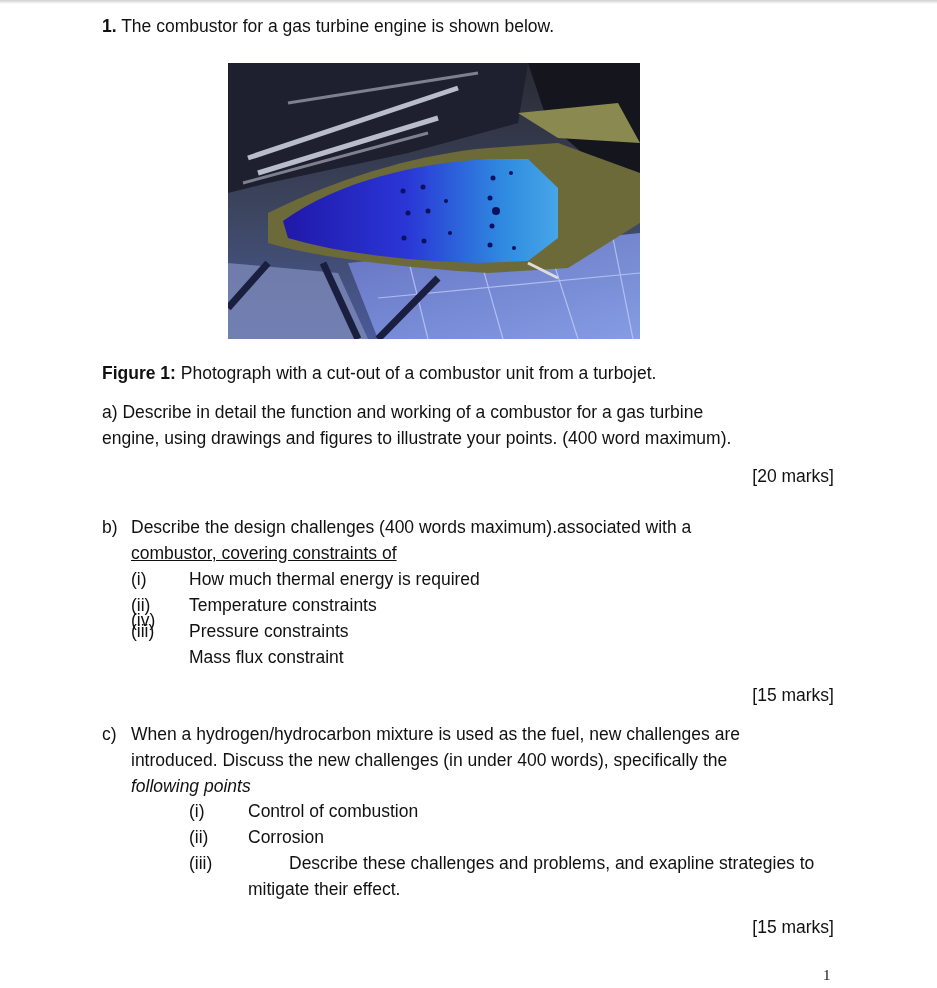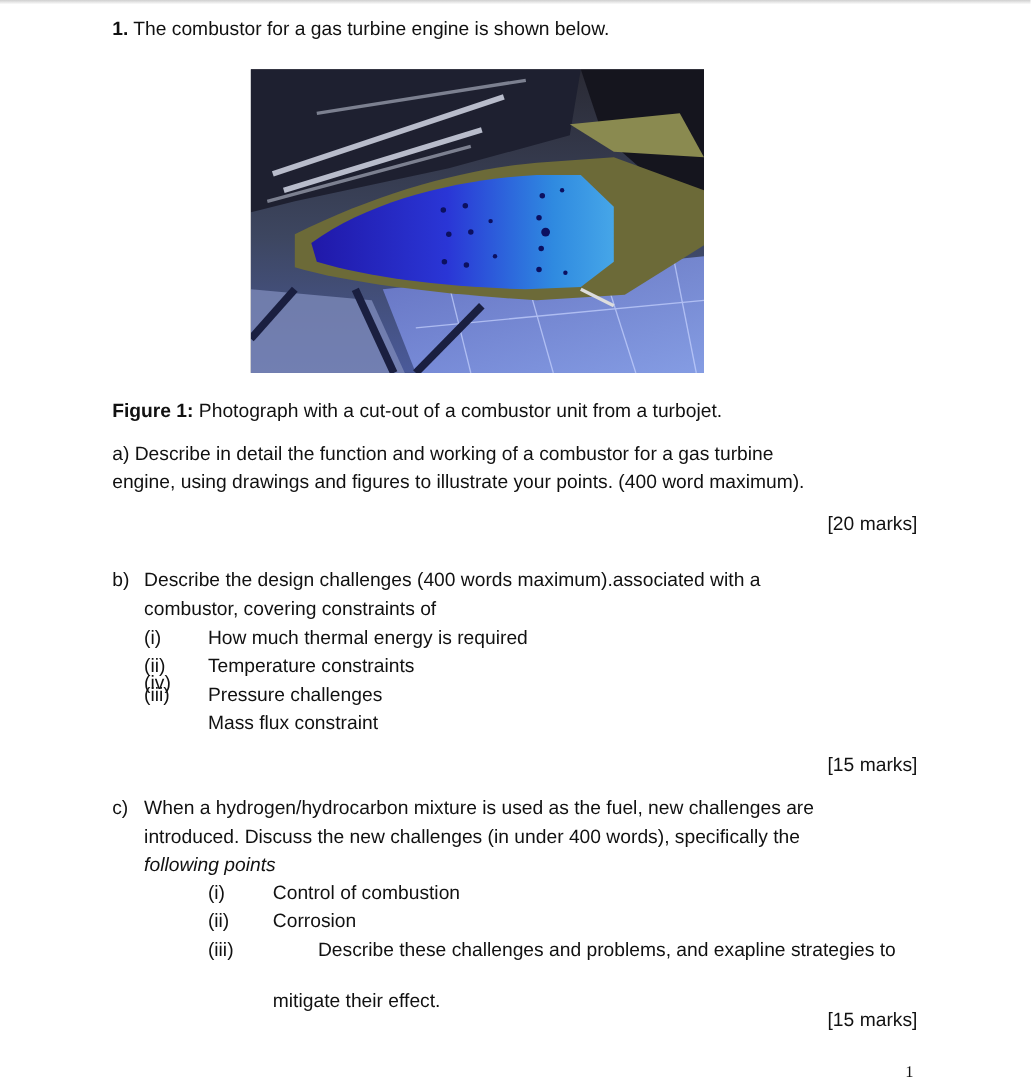--- a/index.html
+++ b/index.html
@@ -121,41 +121,41 @@
   <b>Figure 1:</b>
   <span>Photograph with a cut-out of a combustor unit from a turbojet.</span>
 </div>
 
 <div class="abs" style="left:102px; top:402px;">a) Describe in detail the function and working of a combustor for a gas turbine</div>
 <div class="abs" style="left:102px; top:428px;">engine, using drawings and figures to illustrate your points. (400 word maximum).</div>
 <div class="abs marks" style="top:466px;text-align:center;">[20 marks]</div>
 
 <div class="lbl" style="left:102px; top:517px;">b)</div>
 <div class="abs" style="left:131px; top:517px;">Describe the design challenges (400 words maximum).associated with a</div>
-<div class="abs" style="left:131px; top:543px;">combustor, covering constraints of</div>
+<div class="abs" style="left:131px; top:543px;text-decoration:underline;">combustor, covering constraints of</div>
 
 <div class="sub" style="left:131px; top:569px;">(i)</div>
 <div class="sub" style="left:189px; top:569px;">How much thermal energy is required</div>
 <div class="sub" style="left:131px; top:595px;">(ii)</div>
 <div class="sub" style="left:189px; top:595px;">Temperature constraints</div>
 <div class="sub" style="left:131px; top:621px;">(iii)</div>
-<div class="sub" style="left:189px; top:621px;">Pressure challenges</div>
+<div class="sub" style="left:189px; top:621px;">Pressure constraints</div>
 <div class="sub" style="left:131px; top:610px;">(iv)</div>
 <div class="sub" style="left:189px; top:647px;">Mass flux constraint</div>
 
 <div class="abs marks" style="top:685px;">[15 marks]</div>
 
 <div class="lbl" style="left:102px; top:724px;">c)</div>
 <div class="abs" style="left:131px; top:724px;">When a hydrogen/hydrocarbon mixture is used as the fuel, new challenges are</div>
 <div class="abs" style="left:131px; top:750px;">introduced. Discuss the new challenges (in under 400 words), specifically the</div>
 <div class="abs" style="left:131px; top:776px;font-style:italic;">following points</div>
 
 <div class="sub" style="left:189px; top:801px;">(i)</div>
 <div class="sub" style="left:248px; top:801px;text-align:center;">Control of combustion</div>
 <div class="sub" style="left:189px; top:827px;">(ii)</div>
 <div class="sub" style="left:248px; top:827px;">Corrosion</div>
 <div class="sub" style="left:189px; top:853px;">(iii)</div>
 <div class="sub" style="left:248px; top:853px;margin-left:41px;">Describe these challenges and problems, and exapline strategies to</div>
-<div class="sub" style="left:248px; top:899px;">mitigate their effect.</div>
+<div class="sub" style="left:248px; top:879px;">mitigate their effect.</div>
 
 <div class="abs marks" style="top:917px;">[15 marks]</div>
 
 <div class="pagenum">1</div>
 
 </body></html>

